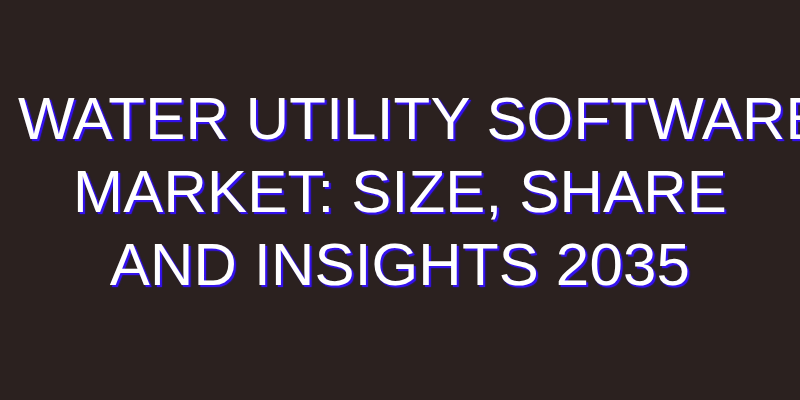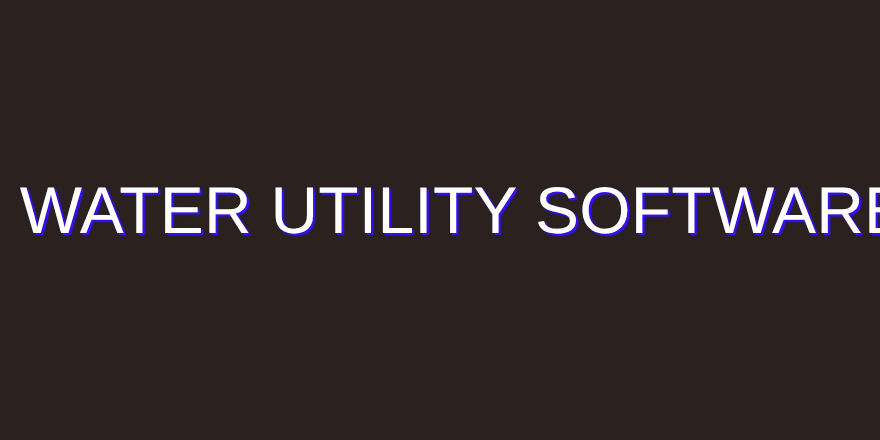--- a/index.html
+++ b/index.html
@@ -52,17 +52,19 @@
 </style>
 </head>
 <body>
 
 <div id="banner">
 
   <div id="title-block">
 
     <span class="title-line">WATER UTILITY SOFTWARE</span>
 
+    <span class="title-line">MARKET: SIZE, SHARE</span>
 
+    <span class="title-line">AND INSIGHTS 2035</span>
 
   </div>
 
 </div>
 
 </body></html>

